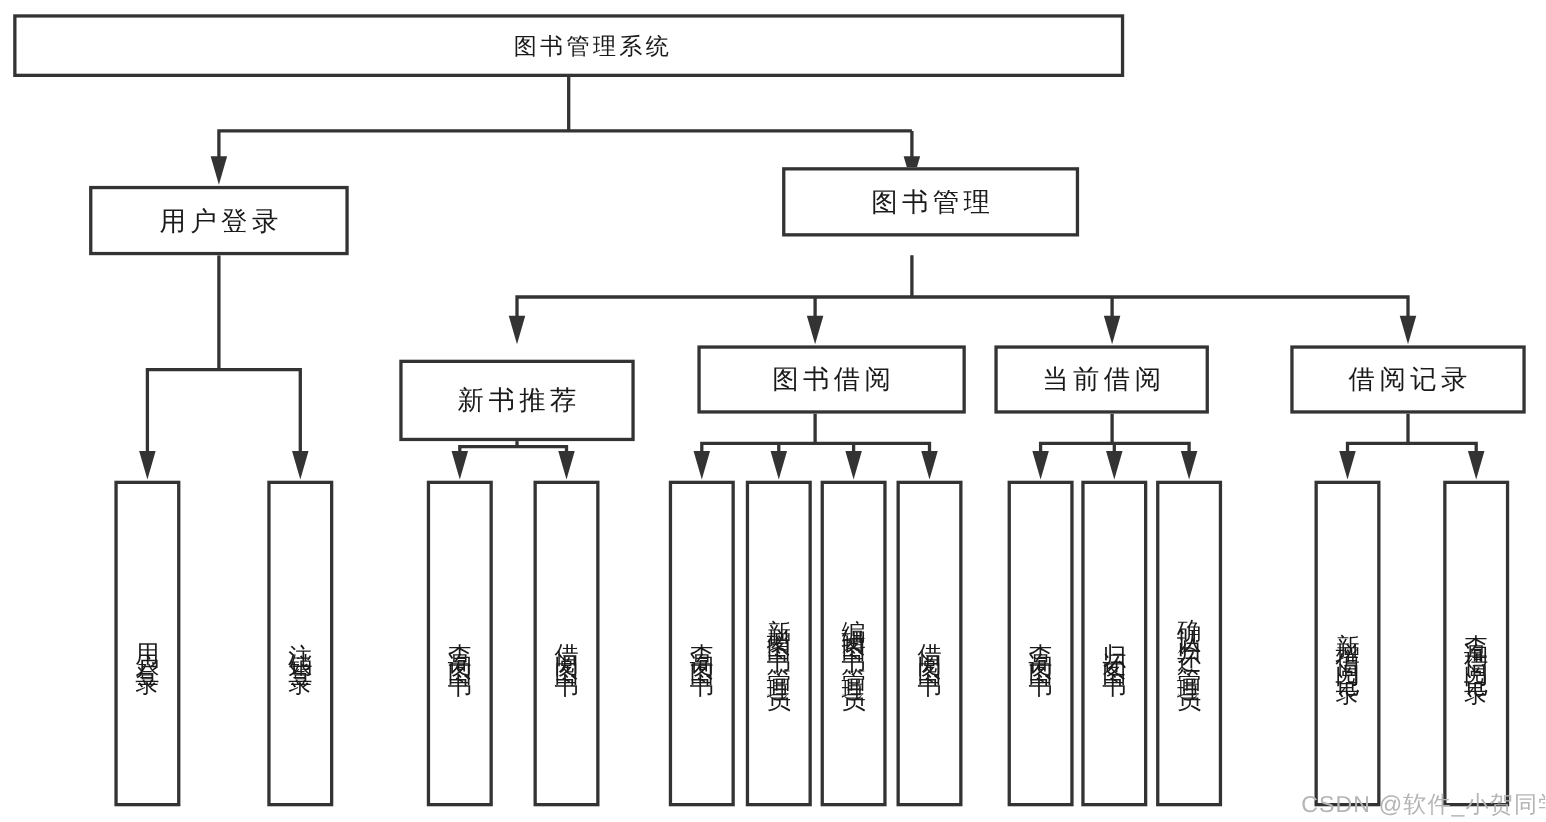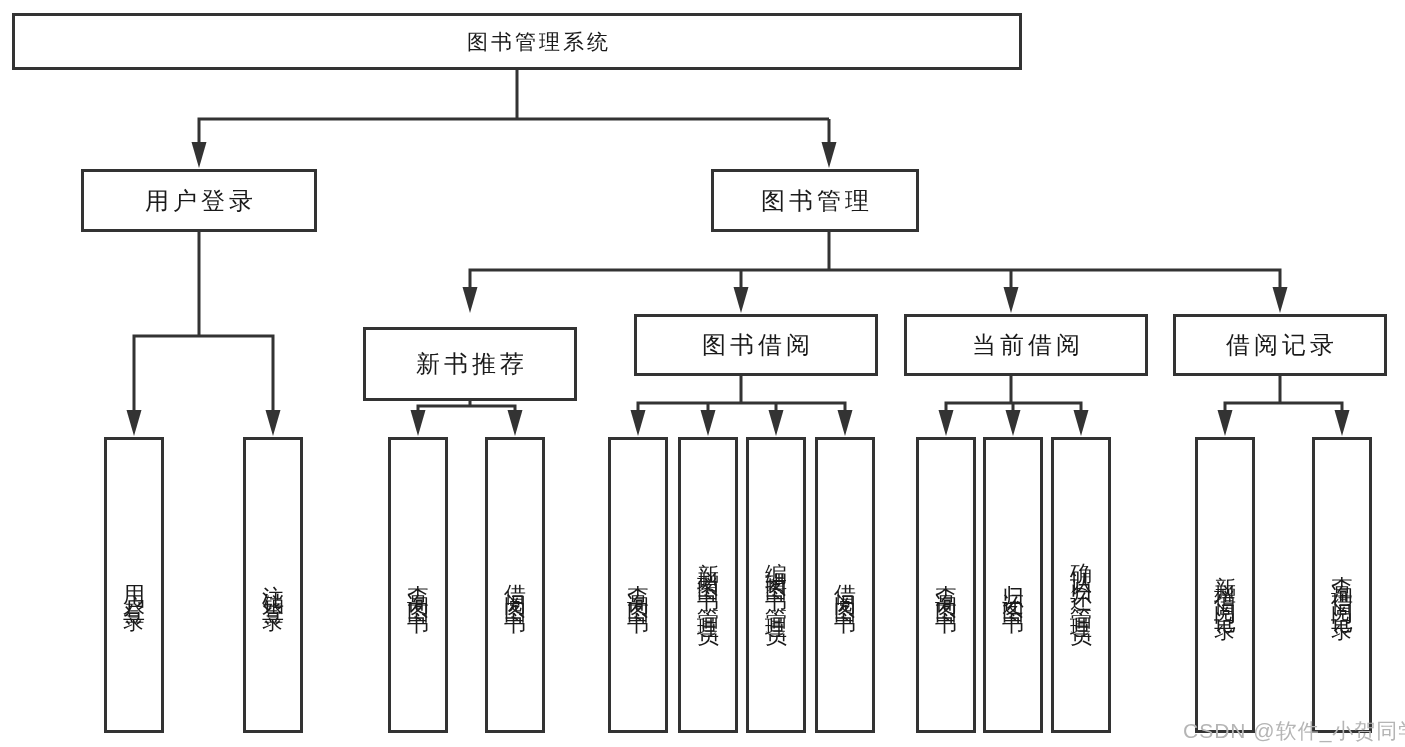--- a/index.html
+++ b/index.html
@@ -110,25 +110,25 @@
       <polygon points="1073.5,410 1088.5,410 1081,436"></polygon>
 
       <polygon points="1217.5,410 1232.5,410 1225,436"></polygon>
       <polygon points="1334.5,410 1349.5,410 1342,436"></polygon>
     </g>
   </svg>
 
   <div class="box h root-box" style="left:12px; top:13px; width:1010px; height:57px;">图书管理系统</div>
 
   <div class="box h" style="left:81px; top:169px; width:236px; height:63px;">用户登录</div>
-  <div class="box h" style="left:711px; top:169px; width:208px; height:63px;text-align:right;">图书管理</div>
+  <div class="box h" style="left:711px; top:152px; width:270px; height:63px;text-align:right;">图书管理</div>
 
   <div class="box h" style="left:363px; top:327px; width:214px; height:74px;">新书推荐</div>
   <div class="box h" style="left:634px; top:314px; width:244px; height:62px;">图书借阅</div>
-  <div class="box h" style="left:904px; top:314px; width:244px; height:62px;">当前借阅</div>
+  <div class="box h" style="left:904px; top:314px; width:195px; height:62px;">当前借阅</div>
   <div class="box h" style="left:1173px; top:314px; width:214px; height:62px;">借阅记录</div>
 
   <div class="box v" style="left:104px; top:437px; width:60px; height:296px;">
     <span class="vtext">用户登录</span>
   </div>
   <div class="box v" style="left:243px; top:437px; width:60px; height:296px;">
     <span class="vtext">注销登录</span>
   </div>
 
   <div class="box v" style="left:388px; top:437px; width:60px; height:296px;">

